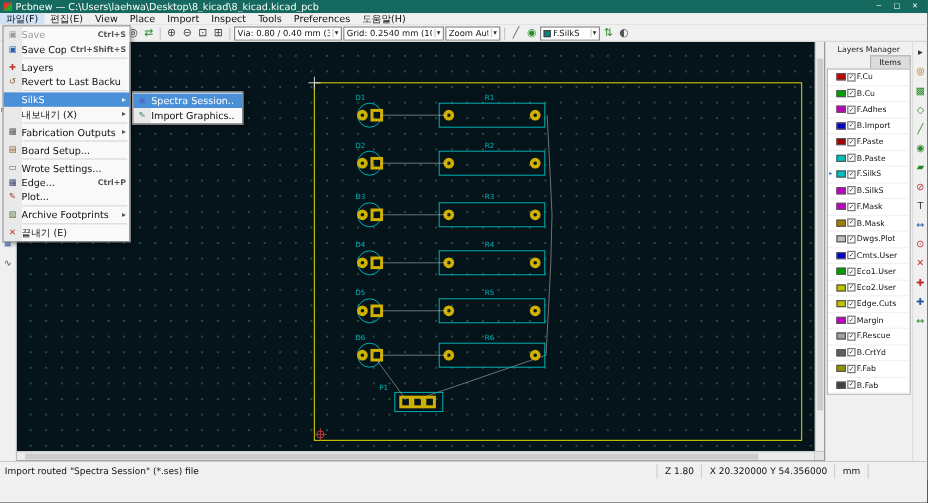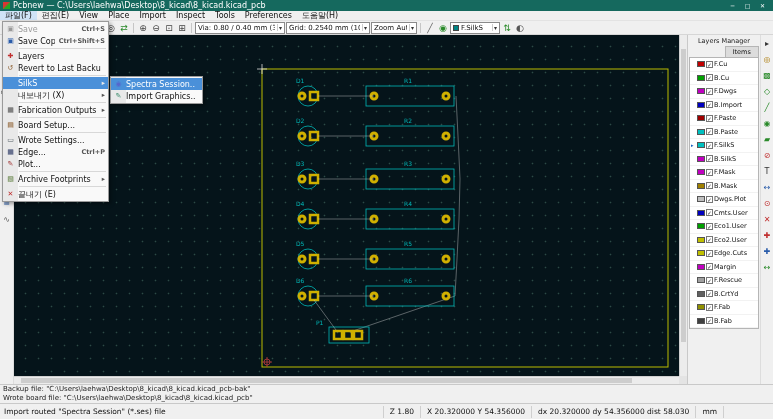--- a/index.html
+++ b/index.html
@@ -278,21 +278,21 @@
           <div class="layer-row">
             <div class="lr-arrow"></div>
             <div class="lr-swatch" style="background: rgb(0, 160, 0);"></div>
             <div class="lr-check">✓</div>
             <div class="lr-name">B.Cu</div>
           </div>
           <div class="layer-row">
             <div class="lr-arrow"></div>
             <div class="lr-swatch" style="background: rgb(192, 0, 192);"></div>
             <div class="lr-check">✓</div>
-            <div class="lr-name">F.Dwgs</div>
+            <div class="lr-name">F.Adhes</div>
           </div>
           <div class="layer-row">
             <div class="lr-arrow"></div>
             <div class="lr-swatch" style="background: rgb(0, 0, 192);"></div>
             <div class="lr-check">✓</div>
             <div class="lr-name">B.Import</div>
           </div>
           <div class="layer-row">
             <div class="lr-arrow"></div>
             <div class="lr-swatch" style="background: rgb(160, 0, 0);"></div>
@@ -404,30 +404,25 @@
         <div class="tb-icon" style="color: rgb(51, 51, 51);">T</div>
         <div class="tb-icon" style="color: rgb(42, 92, 170);">↔</div>
         <div class="tb-icon" style="color: rgb(192, 48, 48);">⊙</div>
         <div class="tb-icon" style="color: rgb(192, 48, 48);">✕</div>
         <div class="tb-icon" style="color: rgb(192, 48, 48);">✚</div>
         <div class="tb-icon" style="color: rgb(42, 92, 170);">✚</div>
         <div class="tb-icon" style="color: rgb(42, 138, 42);">↔</div>
       </div>
   </div>
 
-  <div class="messages">
-    <div>Backup file: "C:\Users\laehwa\Desktop\8_kicad\8_kicad.kicad_pcb-bak"</div>
-    <div>Wrote board file: "C:\Users\laehwa\Desktop\8_kicad\8_kicad.kicad_pcb"</div>
-  </div>
 
   <div class="statusbar">
     <span class="sb-hint">Import routed "Spectra Session" (*.ses) file</span>
     <span class="sb-field">Z 1.80</span>
     <span class="sb-field">X 20.320000  Y 54.356000</span>
-    <span class="sb-field">dx 20.320000  dy 54.356000  dist 58.030</span>
     <span class="sb-field">mm</span>
     <span class="sb-field" style="width:50px;"></span>
   </div>
 
   <div class="dropdown" id="file-menu">
       <div class="dd-item dis">
         <div class="dd-icon" style="color: rgb(153, 153, 153);">▣</div>
         <div class="dd-label">Save</div>
         <div class="dd-right">Ctrl+S</div>
       </div>

